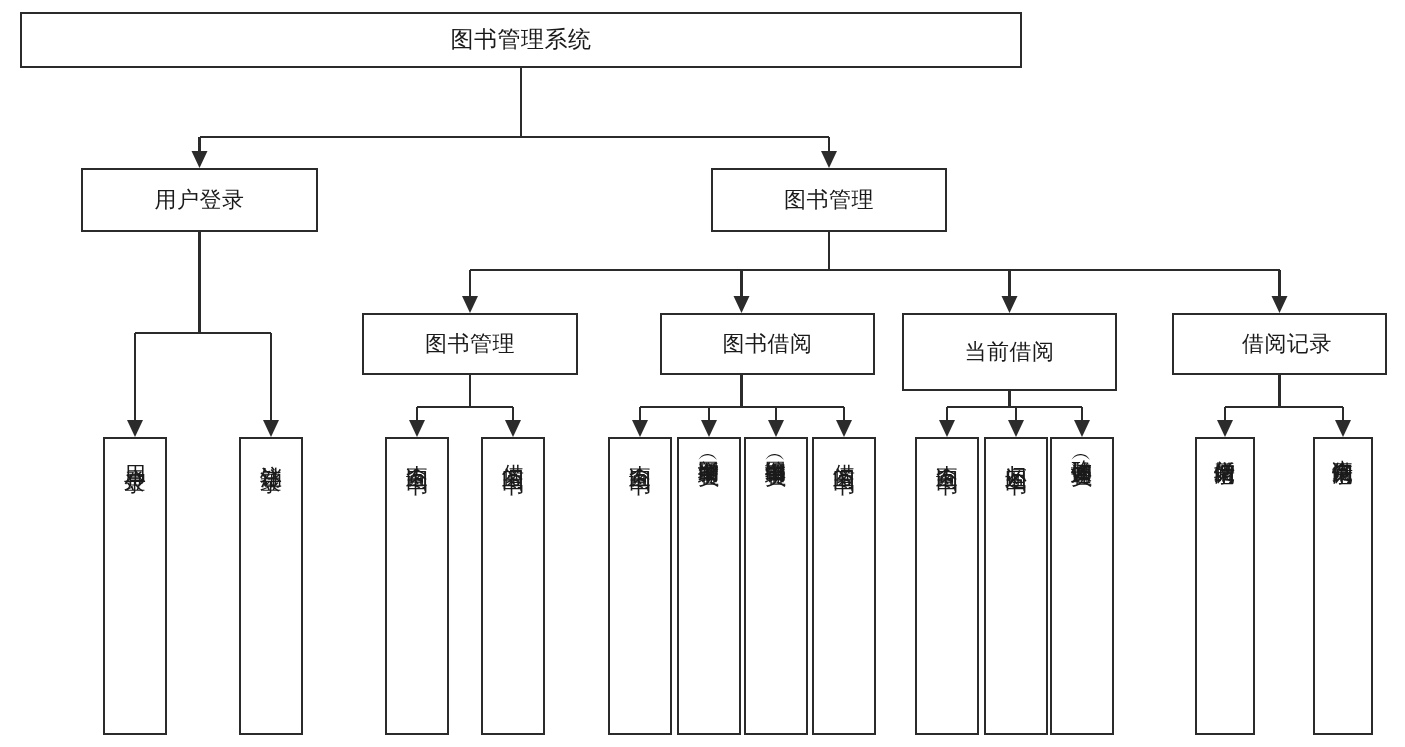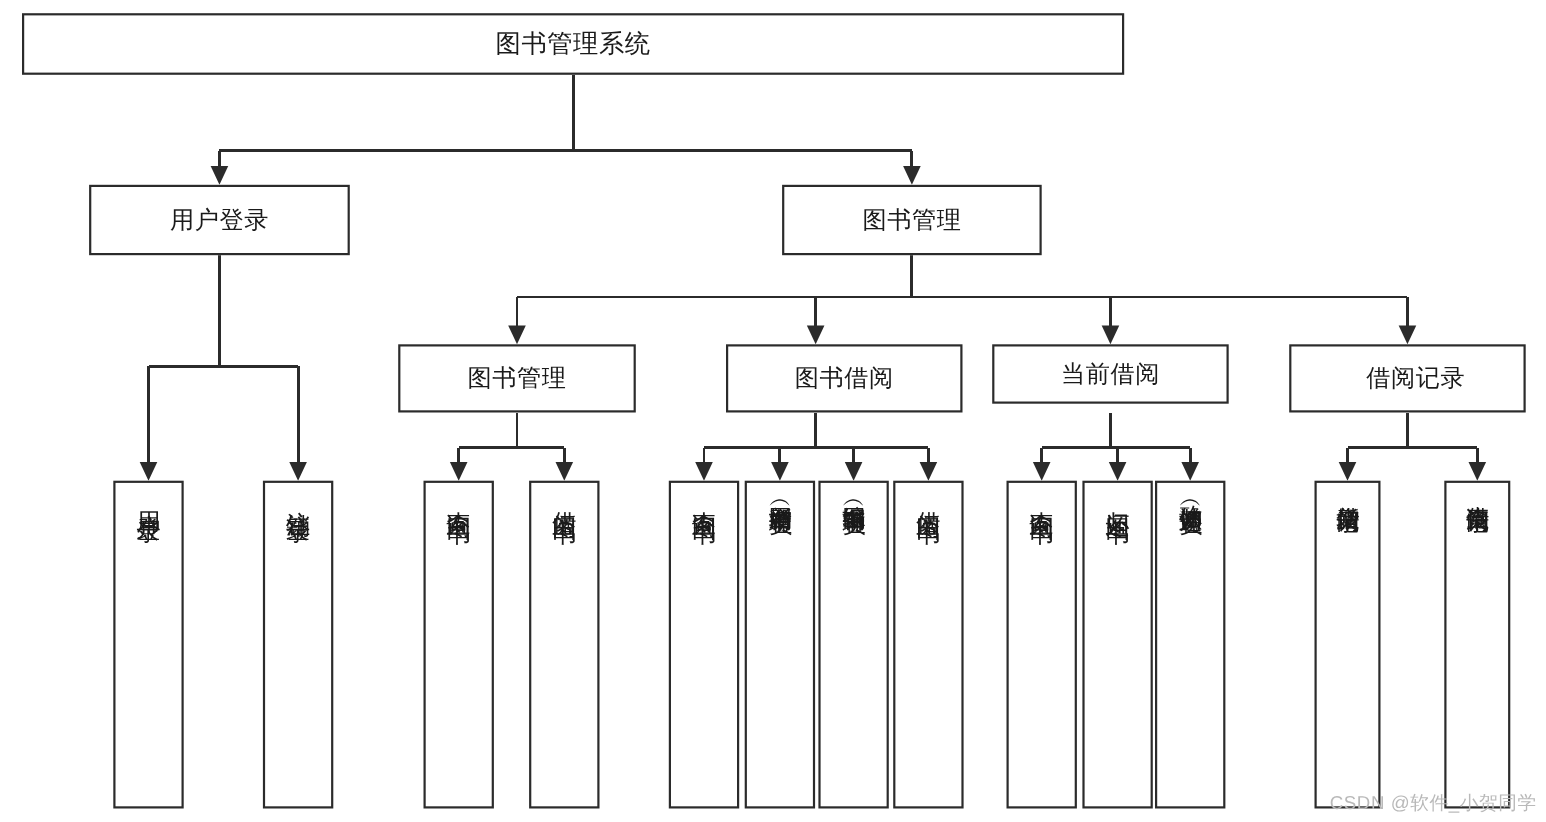--- a/index.html
+++ b/index.html
@@ -143,21 +143,21 @@
       </div>
       <div class="node-box horizontal" style="left: 711px; top: 168px; width: 236px; height: 64px;">
         <span class="node-label">图书管理</span>
       </div>
       <div class="node-box horizontal" style="left: 362px; top: 313px; width: 216px; height: 62px;">
         <span class="node-label">图书管理</span>
       </div>
       <div class="node-box horizontal" style="left: 634px; top: 313px; width: 215px; height: 62px; margin-left: 26px;">
         <span class="node-label">图书借阅</span>
       </div>
-      <div class="node-box horizontal" style="left: 902px; top: 313px; width: 215px; height: 54px;">
+      <div class="node-box horizontal" style="left: 902px; top: 313px; width: 215px; height: 78px;">
         <span class="node-label">当前借阅</span>
       </div>
       <div class="node-box horizontal" style="left: 1172px; top: 313px; width: 215px; height: 62px; padding-left: 15px;">
         <span class="node-label">借阅记录</span>
       </div>
       <div class="node-box vertical" style="left: 103px; top: 437px; width: 64px; height: 298px;">
         <span class="node-label">用户登录</span>
       </div>
       <div class="node-box vertical" style="left: 239px; top: 437px; width: 64px; height: 298px;">
         <span class="node-label">注销登录</span>
@@ -189,14 +189,13 @@
       <div class="node-box vertical tall-text" style="left: 1050px; top: 437px; width: 64px; height: 298px;">
         <span class="node-label">确认归还（管理员）</span>
       </div>
       <div class="node-box vertical tall-text" style="left: 1195px; top: 437px; width: 60px; height: 298px;">
         <span class="node-label">新增借阅记录</span>
       </div>
       <div class="node-box vertical tall-text" style="left: 1313px; top: 437px; width: 60px; height: 298px;">
         <span class="node-label">查询借阅记录</span>
       </div>
     </div>
-  <div id="watermark">CSDN @软件_小贺同学</div>
 </div>
 
 </body></html>

